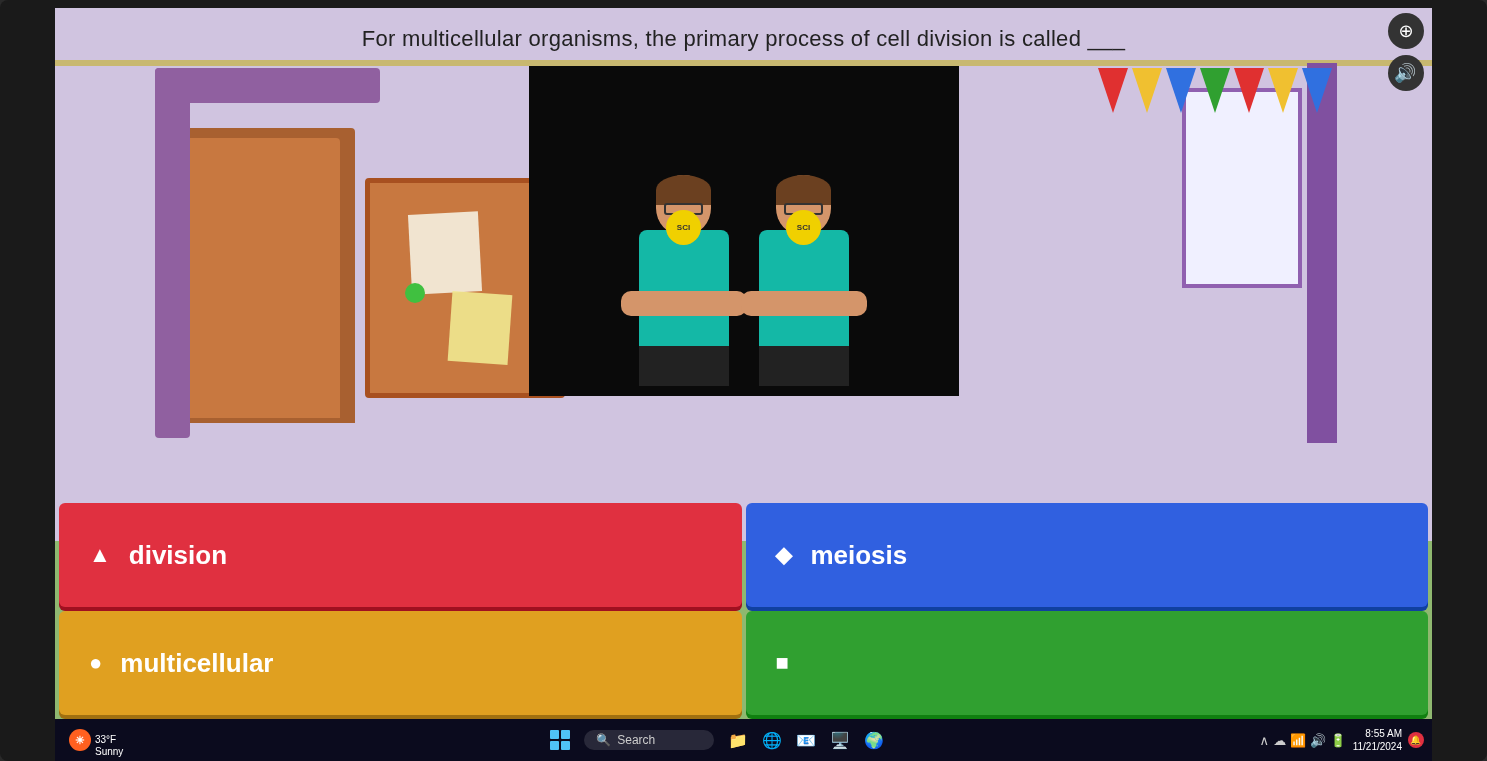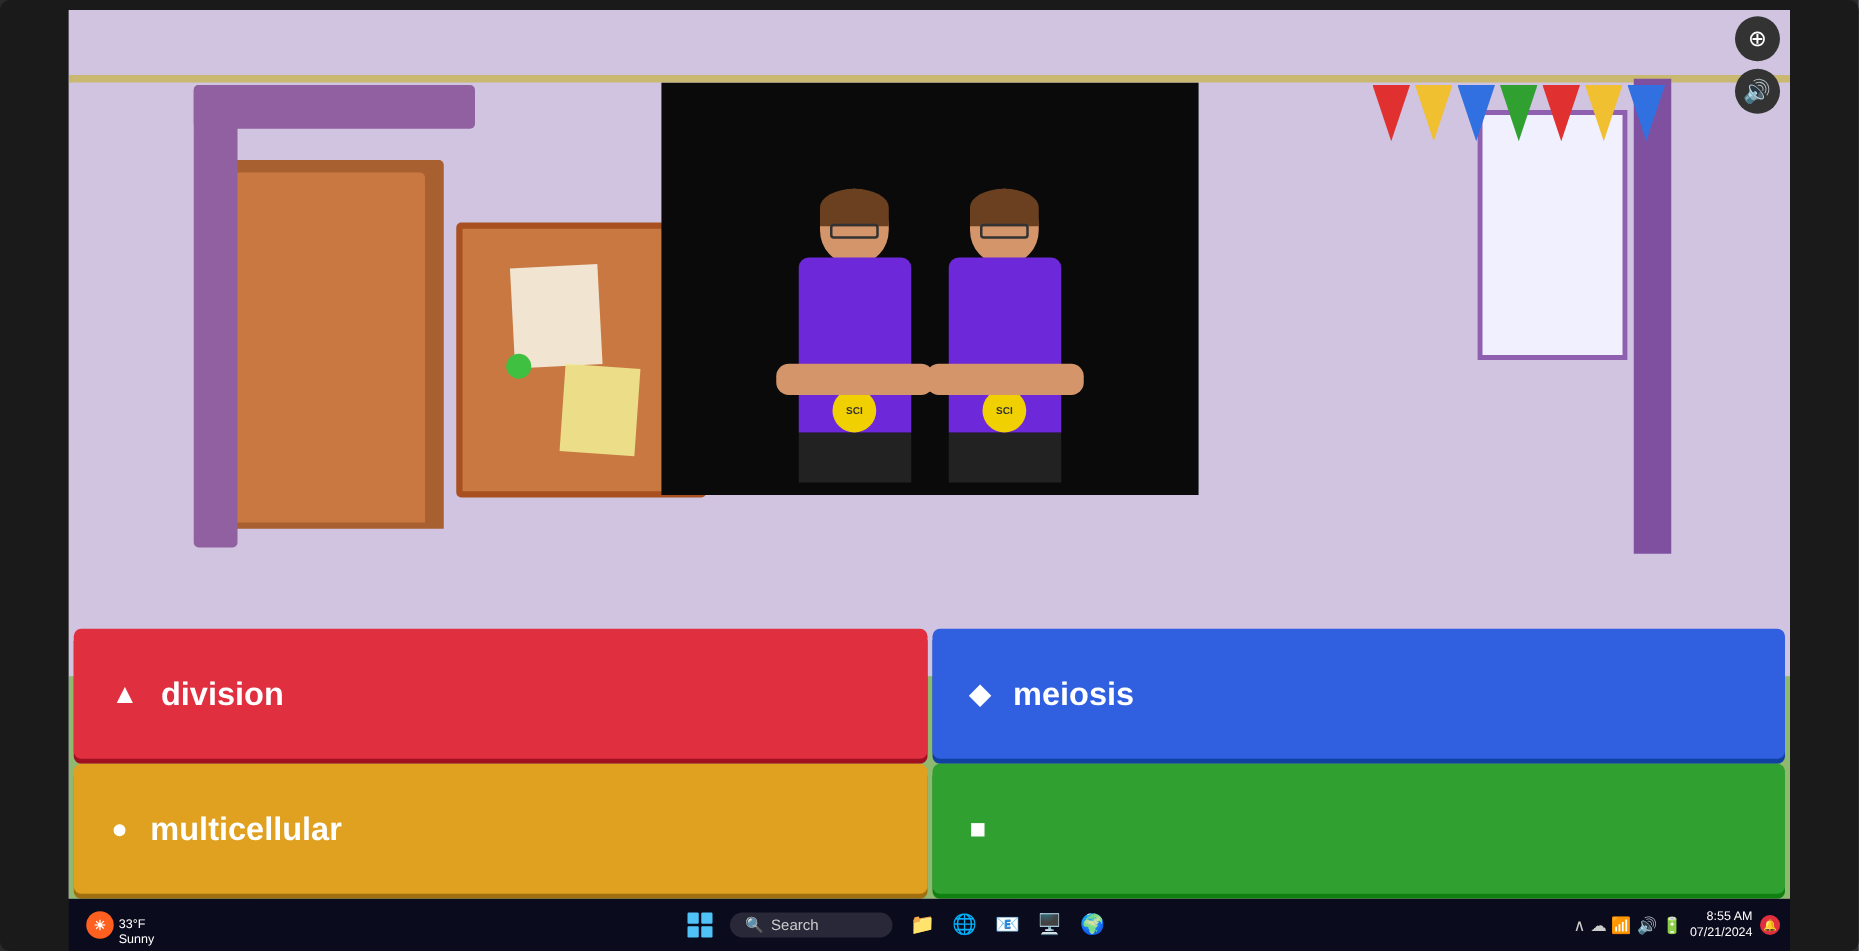--- a/index.html
+++ b/index.html
@@ -291,26 +291,26 @@
       left: 8px;
       right: 8px;
       height: 12px;
       border: 2px solid #333;
       border-radius: 3px;
       background: transparent;
     }
 
     .person-body {
       width: 90px;
-      height: 140px;
-      background: #6d28d9;
+      height: 116px;
+      background: #14b8a6;
       border-radius: 8px 8px 0 0;
       position: relative;
       display: flex;
-      align-items: flex-end;
+      align-items: flex-start;
       justify-content: center;
     }
 
     .person-logo {
       width: 35px;
       height: 35px;
       background: #f0d000;
       border-radius: 50%;
       display: flex;
       align-items: center;
@@ -566,20 +566,23 @@
       <div class="flag" style="background:#e03030;"></div>
       <div class="flag" style="background:#f0c030;"></div>
       <div class="flag" style="background:#3070e0;"></div>
       <div class="flag" style="background:#30a030;"></div>
       <div class="flag" style="background:#e03030;"></div>
       <div class="flag" style="background:#f0c030;"></div>
       <div class="flag" style="background:#3070e0;"></div>
     </div>
   </div>
 
+  <div class="question-bar">
+    <span class="question-text">For multicellular organisms, the primary process of cell division is called ___</span>
+  </div>
 
   <div class="icon-buttons">
     <div class="icon-btn">⊕</div>
     <div class="icon-btn">🔊</div>
   </div>
 
   <div class="video-frame">
     <div class="video-inner">
       <div class="video-people">
 
@@ -667,17 +670,17 @@
   <div class="taskbar-right">
     <div class="system-icons">
       <span class="sys-icon">∧</span>
       <span class="sys-icon">☁</span>
       <span class="sys-icon">📶</span>
       <span class="sys-icon">🔊</span>
       <span class="sys-icon">🔋</span>
     </div>
     <div class="clock">
       <span>8:55 AM</span>
-      <span>07/21/2024</span>
+      <span>11/21/2024</span>
     </div>
     <div class="notif-badge">🔔</div>
   </div>
 </div>
 
 </body></html>

